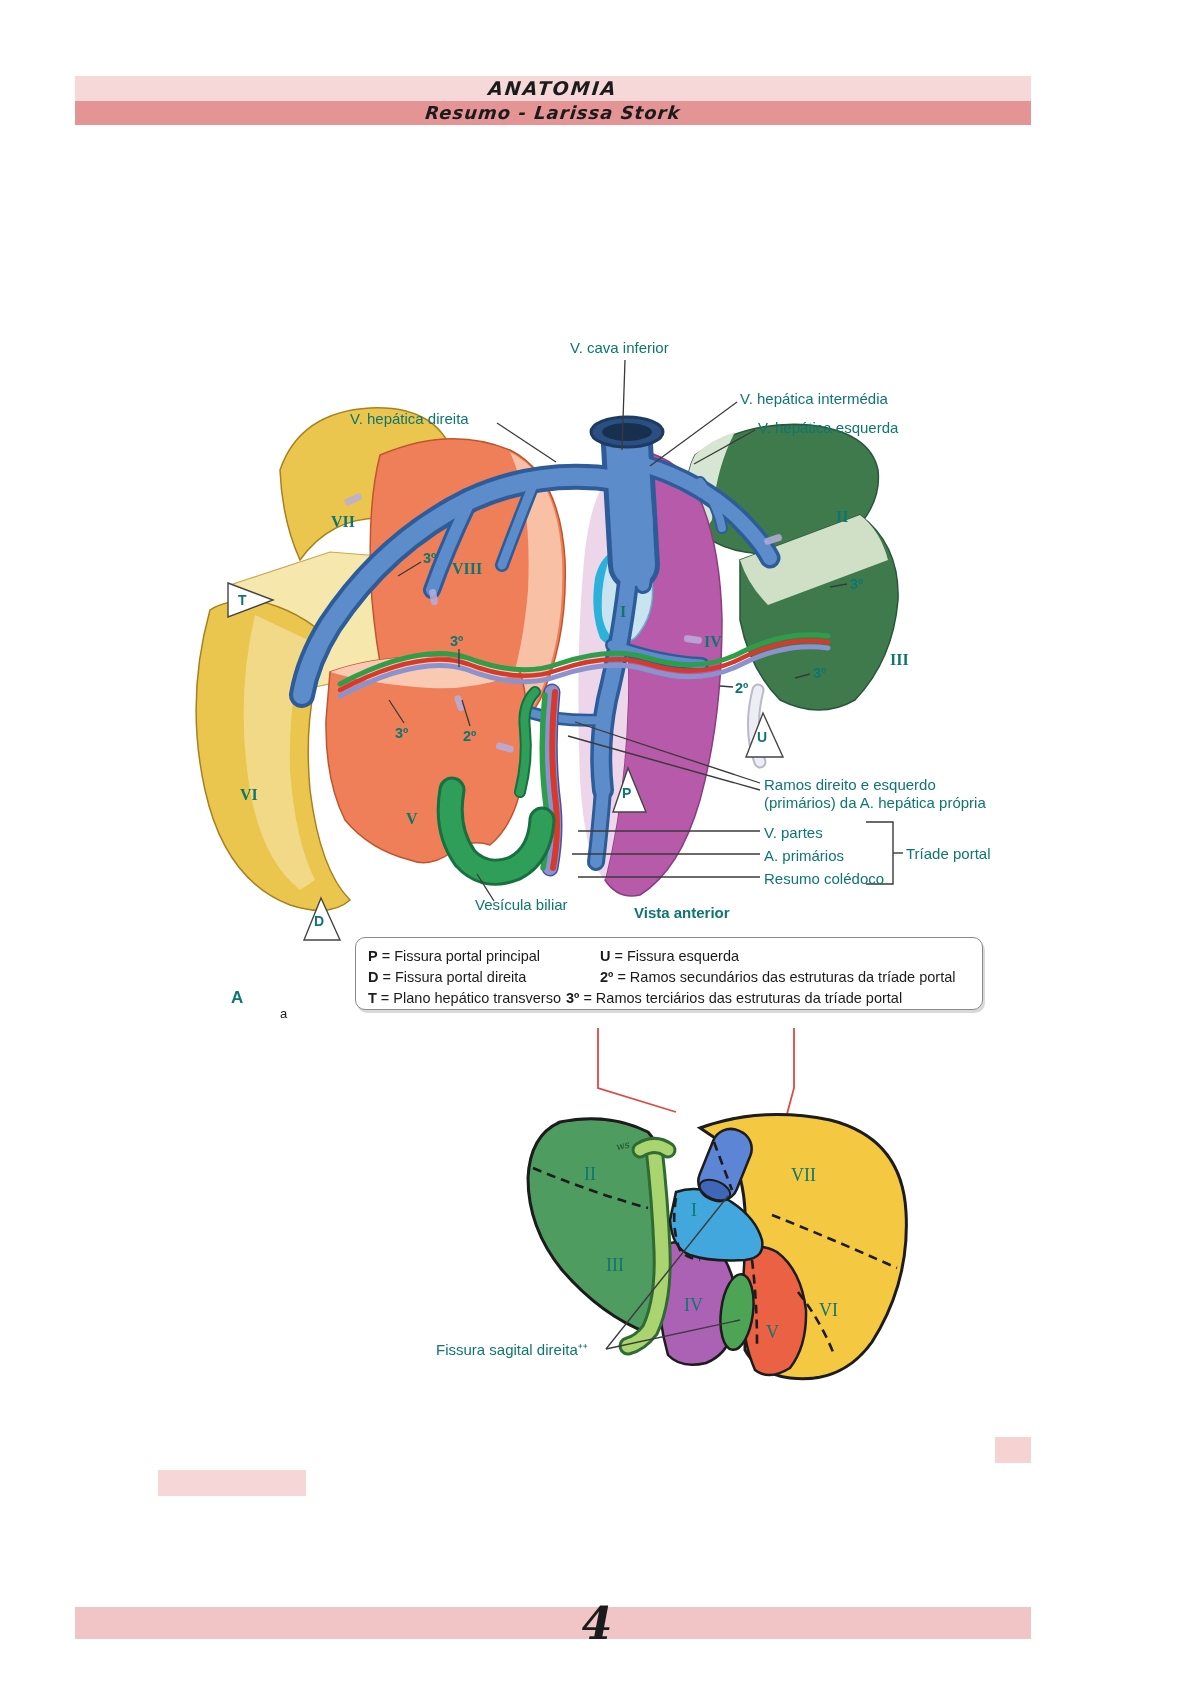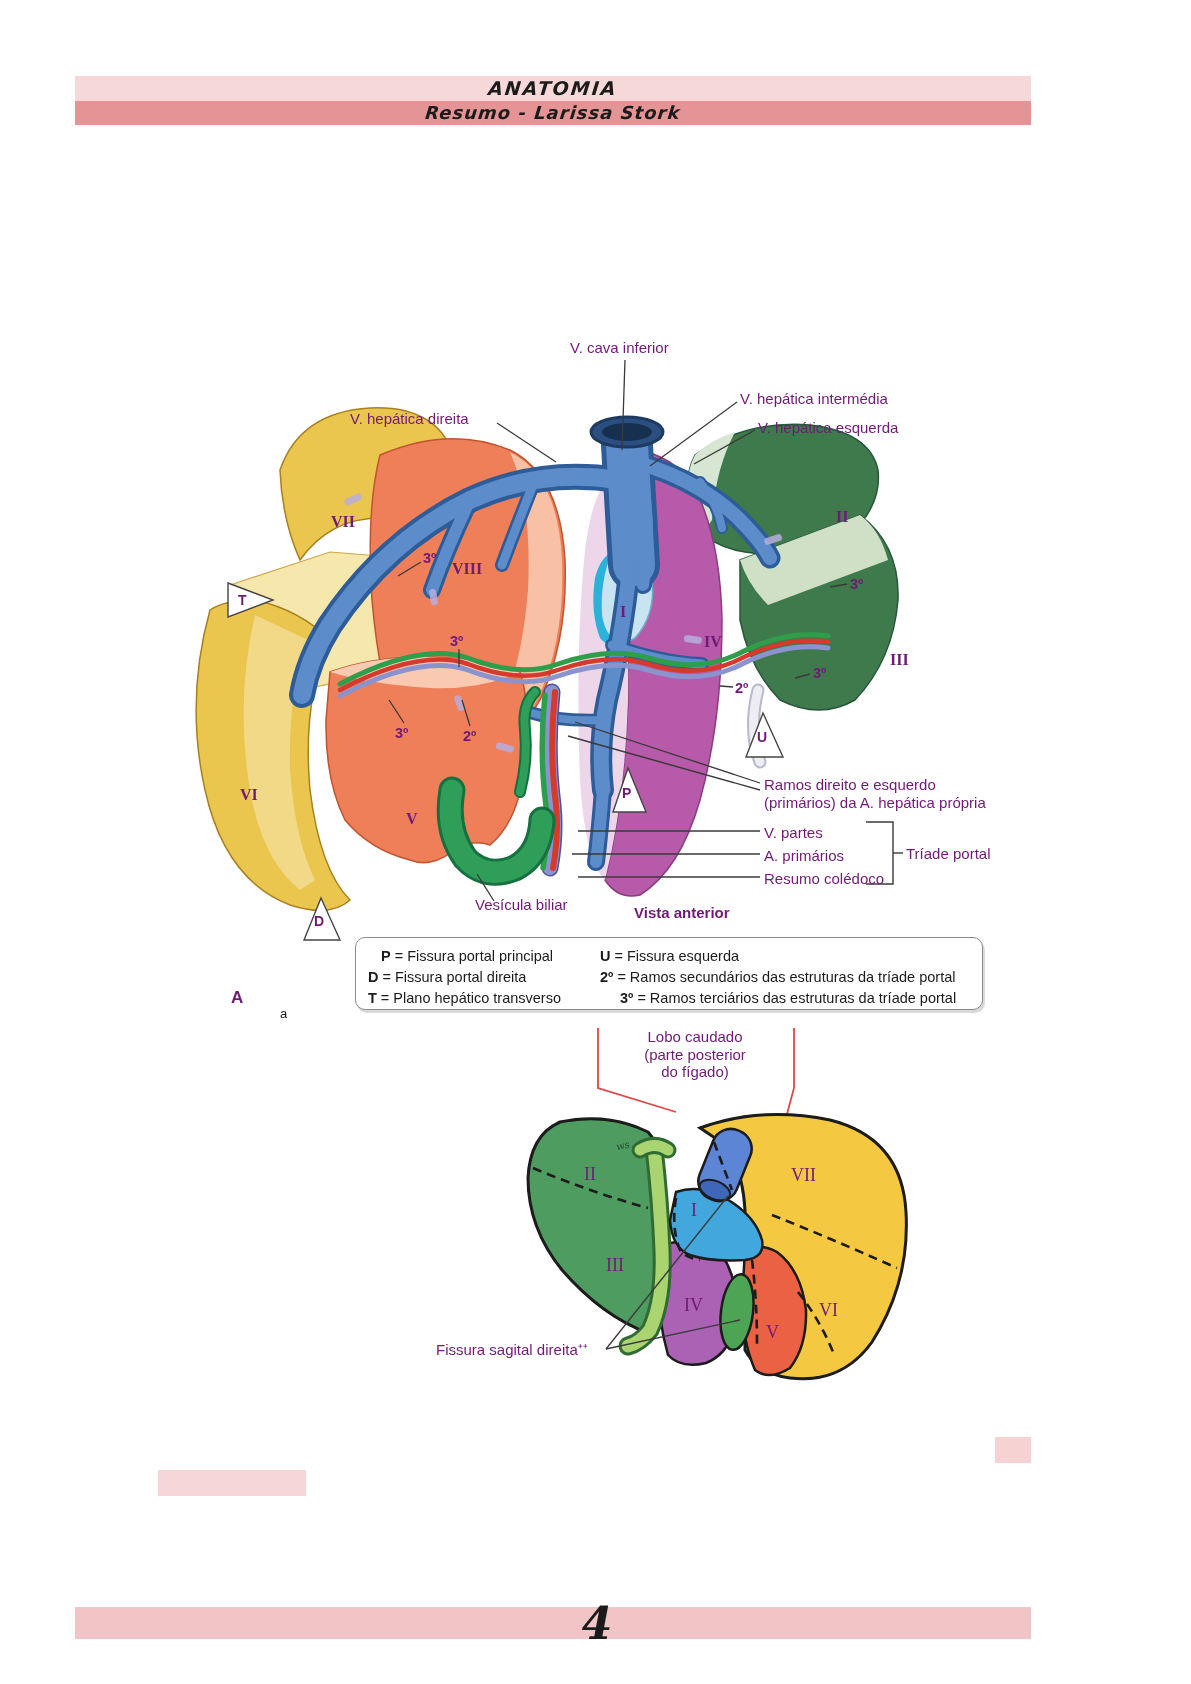--- a/index.html
+++ b/index.html
@@ -6,21 +6,21 @@
   .page{position:relative;width:1191px;height:1684px;background:#fff;overflow:hidden;
         font-family:"Liberation Sans",sans-serif;color:#1b1b1b;}
   .banner{position:absolute;left:75px;width:956px;text-align:center;}
   .b1{top:76px;height:25px;background:#f7d8d8;}
   .b2{top:101px;height:24px;background:#e49495;}
   .b3{top:1607px;height:32px;background:#f1c5c5;}
   .hand{font-family:"DejaVu Sans",sans-serif;font-style:italic;font-weight:bold;}
   .htitle{font-size:19px;line-height:25px;letter-spacing:2px;transform:skewX(-6deg);}
   .hsub{font-size:18px;line-height:24px;letter-spacing:1px;transform:skewX(-6deg);}
   svg.art{position:absolute;left:0;top:0;z-index:1;}
-  .lbl{position:absolute;font-size:15px;line-height:1.18;color:#701a75;white-space:nowrap;z-index:2;}
+  .lbl{position:absolute;font-size:15px;line-height:1.18;color:#0f766e;white-space:nowrap;z-index:2;}
   .roman{font-family:"Liberation Serif",serif;font-weight:bold;font-size:16px;}
   .roman2{font-family:"Liberation Serif",serif;font-weight:normal;font-size:18px;}
   .mk{font-size:14.5px;font-weight:bold;}
   .trl{font-size:14px;font-weight:bold;}
   .bold{font-weight:bold;}
   .center{text-align:center;white-space:normal;}
   .legend-box{position:absolute;left:355px;top:937px;width:626px;height:71px;z-index:2;
               border:1.6px solid #8a8a8a;border-radius:10px;background:#fff;
               box-shadow:2px 3px 0 rgba(0,0,0,.15);}
   .lg{position:absolute;font-size:14.5px;white-space:nowrap;z-index:3;}
@@ -256,46 +256,41 @@
   <div class="lbl" style="left:764px;top:794px">(primários) da A. hepática própria</div>
   <div class="lbl" style="left:764px;top:824px">V. partes</div>
   <div class="lbl" style="left:764px;top:847px">A. primários</div>
   <div class="lbl" style="left:764px;top:870px">Resumo colédoco</div>
   <div class="lbl" style="left:906px;top:845px">Tríade portal</div>
   <div class="lbl" style="left:475px;top:896px">Vesícula biliar</div>
   <div class="lbl bold" style="left:634px;top:904px">Vista anterior</div>
   <div class="lbl bold" style="left:231px;top:988px;font-size:17px">A</div>
 
   <div class="legend-box"></div>
-  <div class="lg" style="left:381px;top:948px">
+  <div class="lg" style="left:368px;top:948px">
     <span class="k">P</span><span>= Fissura portal principal</span>
   </div>
   <div class="lg" style="left:368px;top:969px">
     <span class="k">D</span><span>= Fissura portal direita</span>
   </div>
   <div class="lg" style="left:368px;top:990px">
     <span class="k">T</span><span>= Plano hepático transverso</span>
   </div>
   <div class="lg" style="left:600px;top:948px">
     <span class="k">U</span><span>= Fissura esquerda</span>
   </div>
   <div class="lg" style="left:600px;top:969px">
     <span class="k">2º</span><span>= Ramos secundários das estruturas da tríade portal</span>
   </div>
-  <div class="lg" style="left:620px;top:990px">
+  <div class="lg" style="left:566px;top:990px">
     <span class="k">3º</span><span>= Ramos terciários das estruturas da tríade portal</span>
   </div>
 
   <div class="straya">a</div>
 
-  <div class="lbl center" style="left:595px;top:1028px;width:200px">
-    <div>Lobo caudado</div>
-    <div>(parte posterior</div>
-    <div>do fígado)</div>
-  </div>
 
   <div class="ws">ws</div>
 
   <div class="lbl roman2" style="left:584px;top:1164px">II</div>
   <div class="lbl roman2" style="left:791px;top:1165px">VII</div>
   <div class="lbl roman2" style="left:691px;top:1200px">I</div>
   <div class="lbl roman2" style="left:606px;top:1255px">III</div>
   <div class="lbl roman2" style="left:684px;top:1295px">IV</div>
   <div class="lbl roman2" style="left:766px;top:1322px">V</div>
   <div class="lbl roman2" style="left:819px;top:1300px">VI</div>

